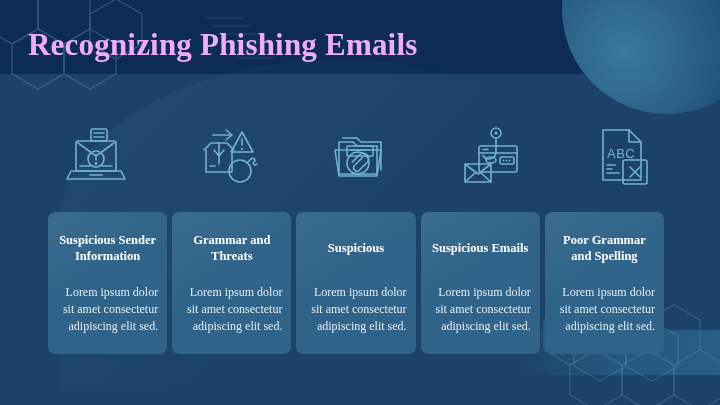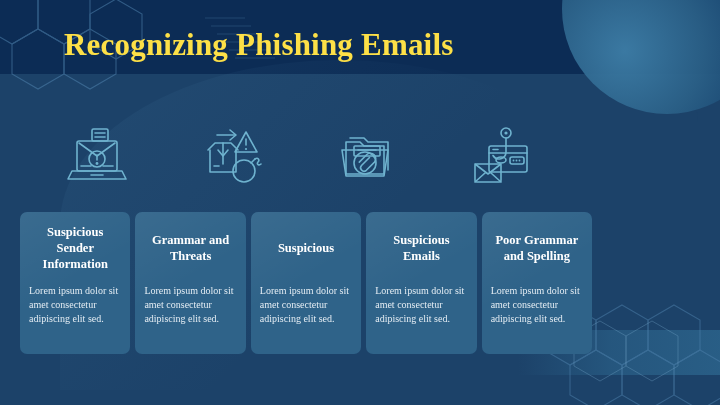--- a/index.html
+++ b/index.html
@@ -70,24 +70,23 @@
     left: 205px; top: 8px;
     opacity: .25;
   }
 
   
   .title {
     position: absolute;
     left: 28px; top: 27px;
     font-size: 31px;
     font-weight: 700;
-    color: #fde047;
+    color: #f0abfc;
     letter-spacing: .2px;
     white-space: nowrap;
-    margin-left: 36px;
   }
 
   
   .icon-row {
     position: absolute;
     left: 32px; top: 118px;
     width: 656px; height: 78px;
     display: flex;
   }
   .icon-cell {
@@ -96,22 +95,22 @@
     display: flex;
     align-items: center;
     justify-content: center;
   }
   .icon-cell:last-child { margin-right: 0; }
   .icon-cell svg { display: block; }
 
   
   .card-row {
     position: absolute;
-    left: 20px; top: 212px;
-    width: 572px; height: 142px;
+    left: 48px; top: 212px;
+    width: 616px; height: 142px;
     display: flex;
   }
   .card {
     position: relative;
     width: 130px;
     height: 142px;
     margin-right: 5px;
     border-radius: 7px;
     background: #2f6389;
     box-sizing: border-box;
@@ -136,22 +135,22 @@
     text-align: center;
     font-size: 12.5px;
     font-weight: 700;
     line-height: 1.28;
     color: #ffffff;
   }
   .card-body {
     position: relative;
     z-index: 2;
     margin-top: 14px;
-    text-align: left;
-    font-size: 10px;
+    text-align: right;
+    font-size: 12px;
     line-height: 1.42;
     color: #e3ecf3;
   }
 </style>
 </head>
 <body>
 
 <div id="slide">
 
   <div class="bg-header-band"></div>
@@ -264,20 +263,33 @@
         <circle cx="42.5" cy="34.5" r="0.9" fill="#6fb3cf" stroke="none"></circle>
         <circle cx="45.5" cy="34.5" r="0.9" fill="#6fb3cf" stroke="none"></circle>
         <circle cx="48.5" cy="34.5" r="0.9" fill="#6fb3cf" stroke="none"></circle>
         <rect x="4" y="38" width="26" height="18" rx="1.5"></rect>
         <polyline points="4,38 17,48 30,38"></polyline>
         <line x1="4" y1="56" x2="14" y2="47"></line>
         <line x1="30" y1="56" x2="20" y2="47"></line>
       </svg>
     </div>
 
+    <div class="icon-cell">
+      <svg width="62" height="62" viewBox="0 0 62 62" fill="none" stroke="#6fb3cf" stroke-width="1.6" stroke-linecap="round" stroke-linejoin="round">
+        <path d="M10 4 h26 l12 12 v38 H10 z"></path>
+        <polyline points="36,4 36,16 48,16"></polyline>
+        <text x="14" y="32" font-family="Liberation Sans, sans-serif" font-size="13" fill="#6fb3cf" stroke="none" letter-spacing="0.5">ABC</text>
+        <line x1="14" y1="39" x2="22" y2="39"></line>
+        <line x1="14" y1="43" x2="19" y2="43"></line>
+        <line x1="14" y1="47" x2="26" y2="47"></line>
+        <rect x="30" y="34" width="24" height="24" rx="2"></rect>
+        <line x1="37" y1="41" x2="47" y2="51"></line>
+        <line x1="47" y1="41" x2="37" y2="51"></line>
+      </svg>
+    </div>
 
   </div>
 
   <div class="card-row">
 
     <div class="card">
       <div class="card-title">Suspicious Sender Information</div>
       <div class="card-body">Lorem ipsum dolor sit amet consectetur adipiscing elit sed.</div>
     </div>
 

